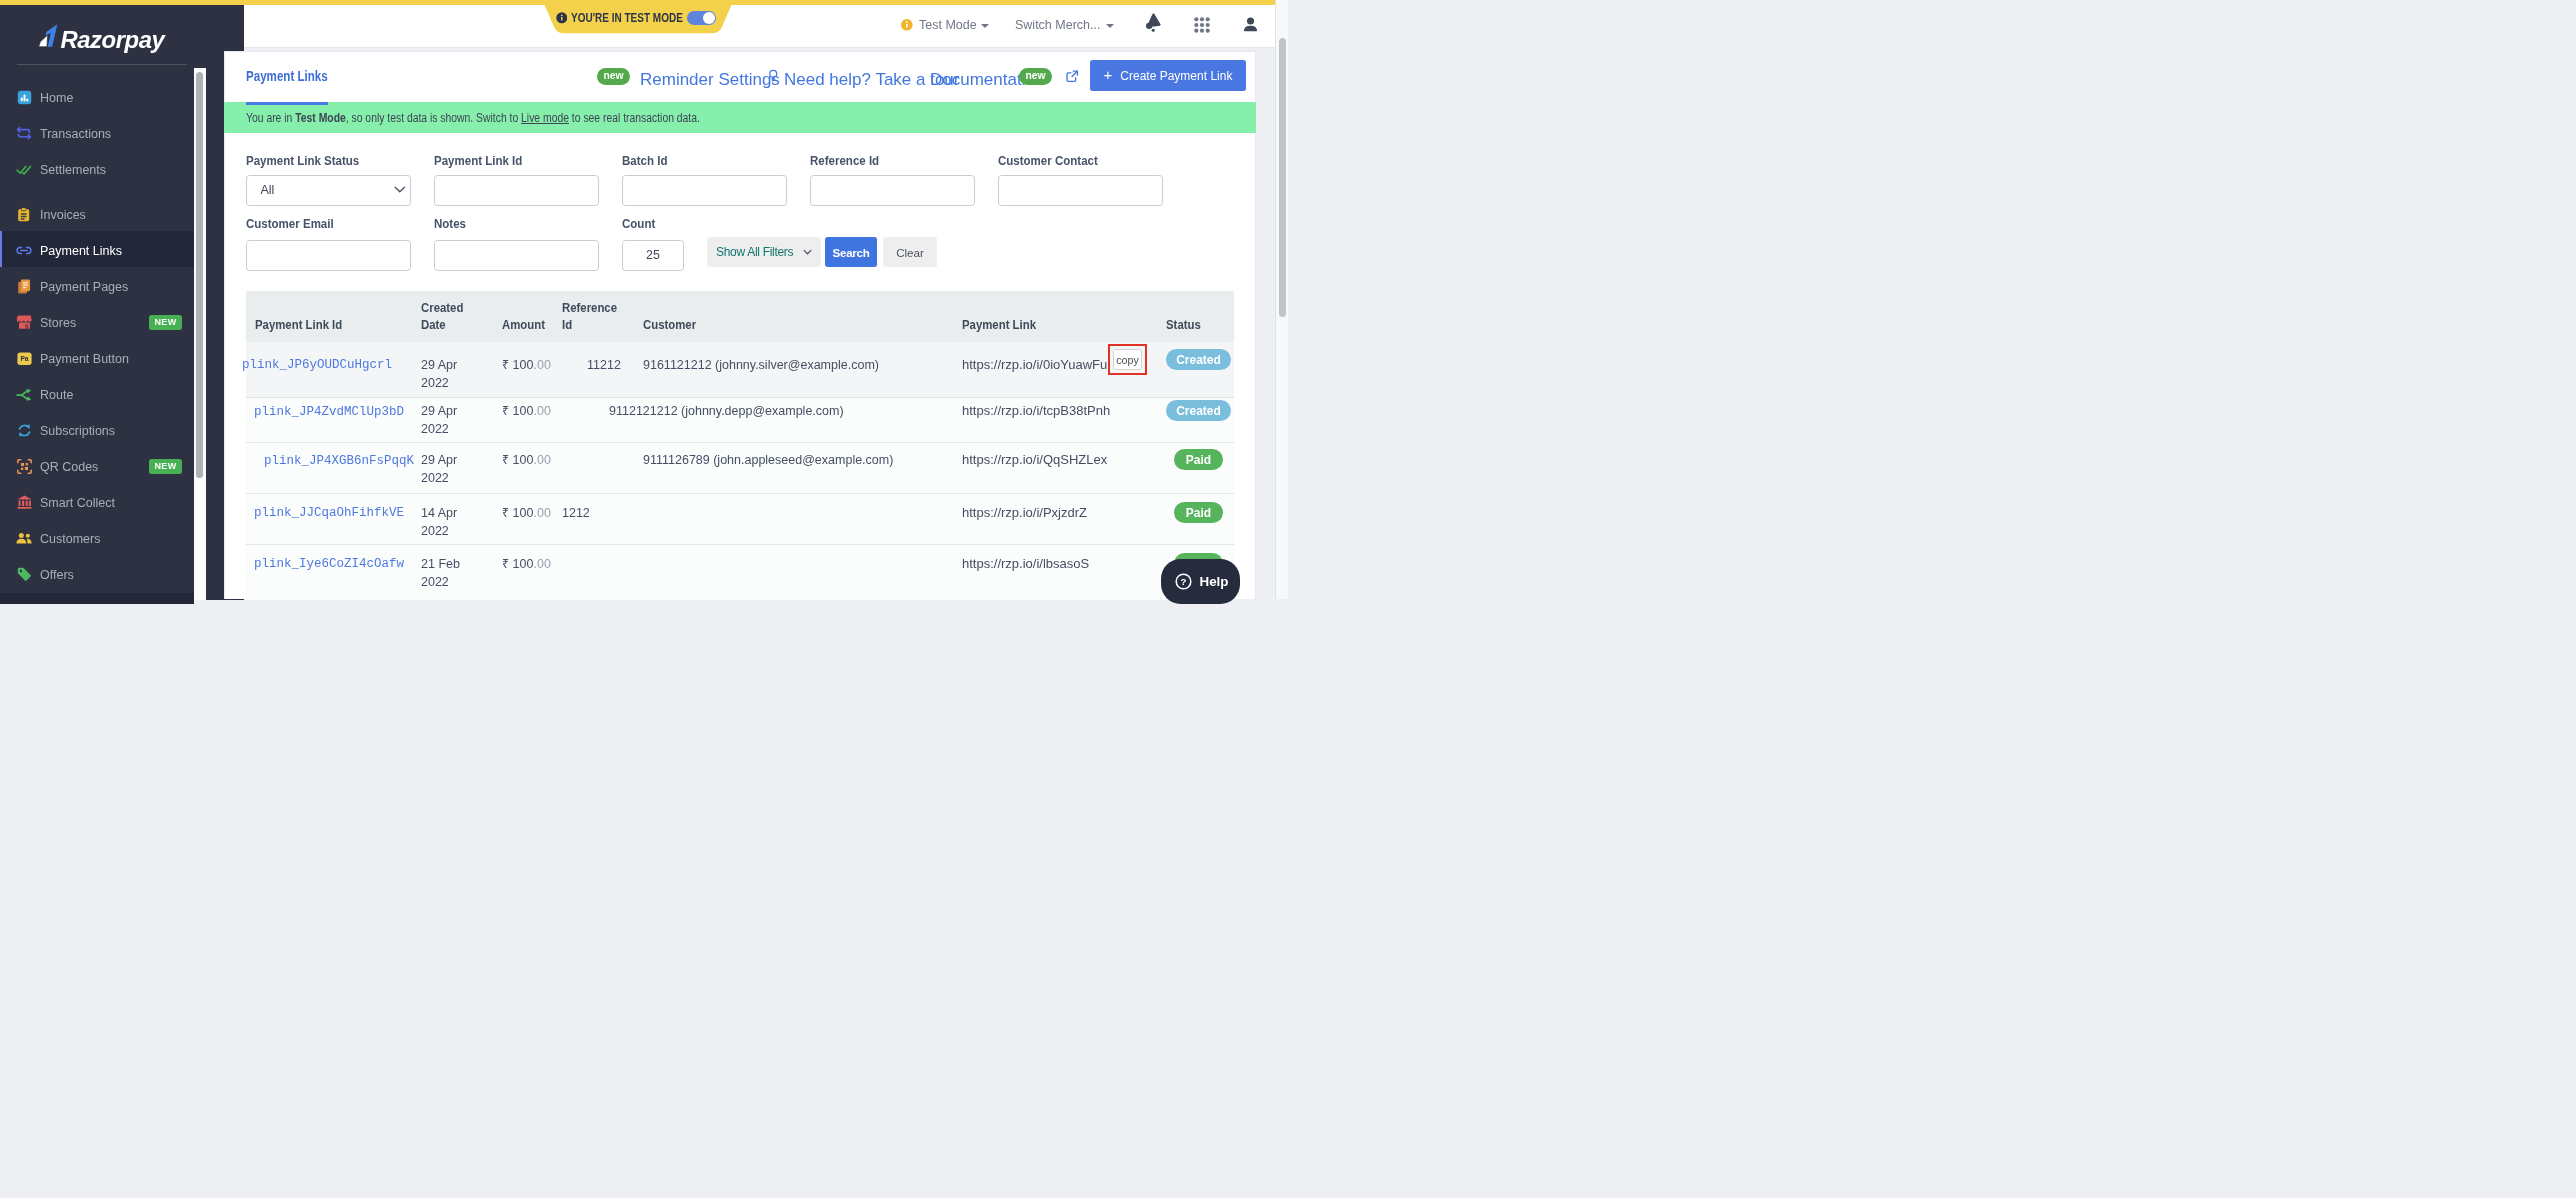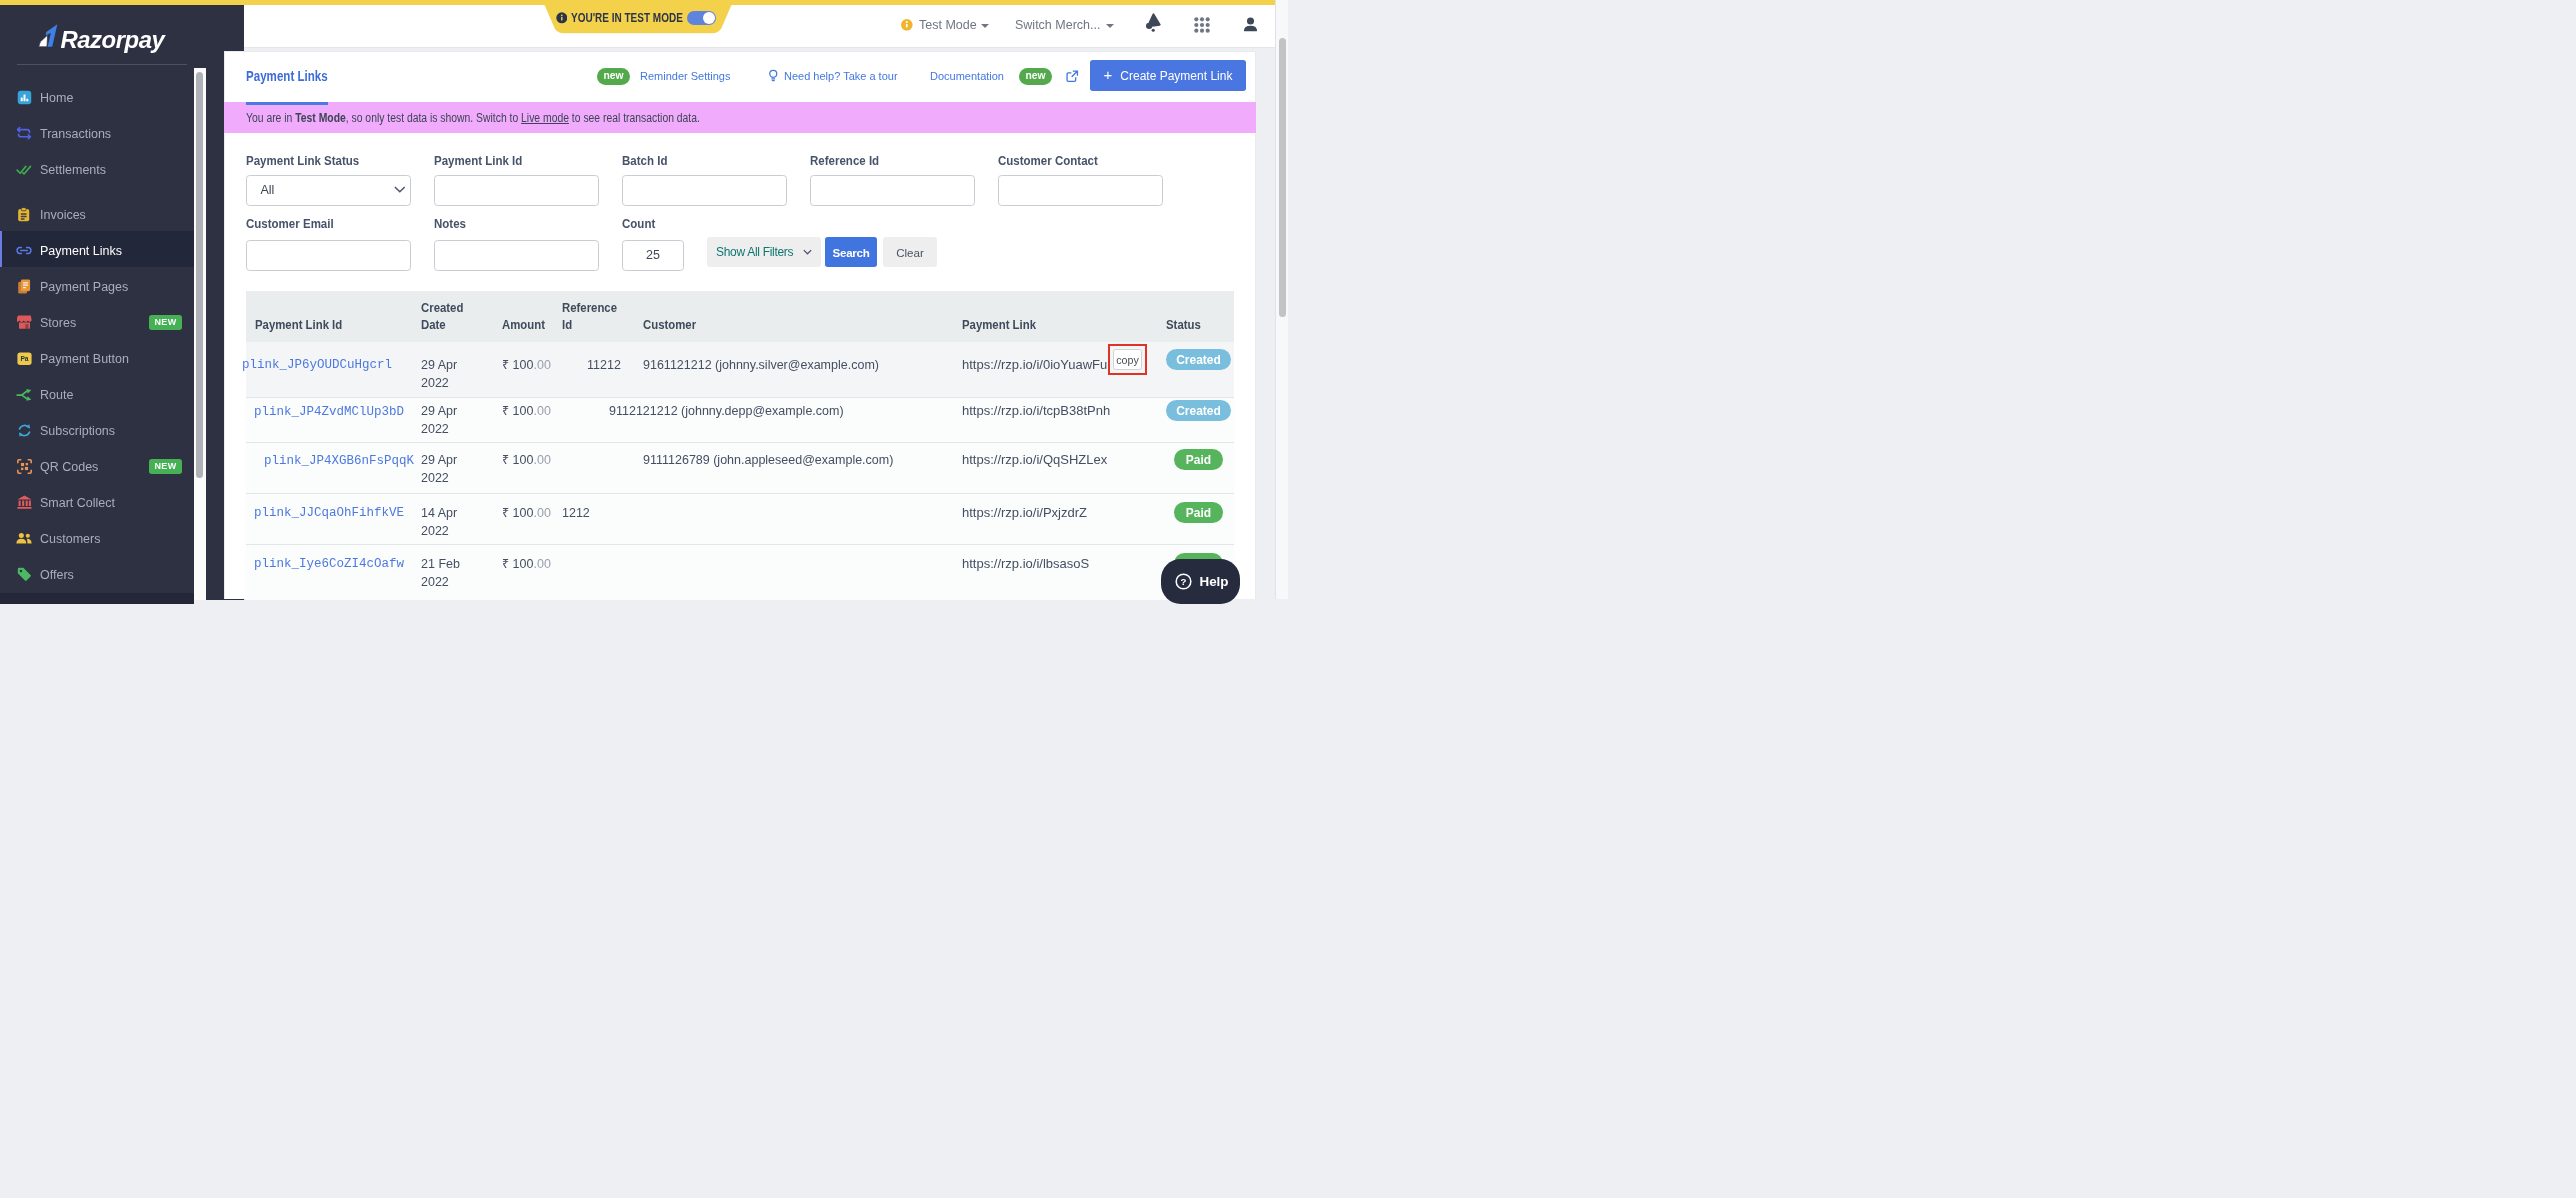--- a/index.html
+++ b/index.html
@@ -26,23 +26,23 @@
 #tabcontent { position:absolute; left:543px; top:3.6px; width:190px; height:29px; display:flex; align-items:center; padding-left:12.5px; gap:4px; }
 #tmtext { font-size:12.5px; font-weight:bold; color:#2c3449; white-space:nowrap; display:inline-block; transform:scaleX(0.8); transform-origin:0 50%; margin-right:-28px; }
 #toggle { width:29.5px; height:14.8px; border-radius:7.6px; background:#5f84dc; position:relative; flex:none;}
 #toggle::after { content:""; position:absolute; right:1.3px; top:1.3px; width:12px; height:12px; background:#fff; border-radius:50%; }
 .tbtext { position:absolute; font-size:12.5px; color:#6f7684; top:18.3px; white-space:nowrap; }
 .caret { position:absolute; top:24px; width:0; height:0; border-left:4px solid transparent; border-right:4px solid transparent; border-top:4.9px solid #6f7684; }
 
 #card { position:absolute; left:224px; top:51px; width:1032px; height:548px; background:#fff; border:0.9px solid #e8eaed; border-bottom:none; }
 #tabtitle { position:absolute; left:246px; top:68px; font-size:14.3px; font-weight:bold; color:#3d6bd8; transform:scaleX(0.81); transform-origin:0 50%; }
 #tabline { position:absolute; left:246px; top:102px; width:82px; height:3.1px; background:#4b79e2; z-index:3; }
-#notice { position:absolute; left:224px; top:102px; width:1032px; height:31px; background:#f0abfc; }
+#notice { position:absolute; left:224px; top:102px; width:1032px; height:31px; background:#86efac; }
 #noticetext { position:absolute; left:22px; top:9px; font-size:12.5px; color:#3d4454; white-space:nowrap; transform:scaleX(0.83); transform-origin:0 50%; }
-.hlink { position:absolute; top:70px; font-size:11px; color:#4377e0; white-space:nowrap; }
+.hlink { position:absolute; top:70px; font-size:17px; color:#4377e0; white-space:nowrap; }
 .pill-new { position:absolute; background:#53a94b; color:#fff; font-size:10.3px; font-weight:bold; border-radius:8.5px; text-align:center; }
 #createbtn { position:absolute; left:1090px; top:60px; width:156px; height:31px; background:#4a76e2; border-radius:2.7px; color:#fff; display:flex; align-items:center; justify-content:center; font-size:12px; }
 #createbtn .plus { font-size:15px; font-weight:400; margin-right:8px; margin-top:-1.8px;}
 
 .flabel { position:absolute; font-size:13.4px; font-weight:bold; color:#47536a; white-space:nowrap; transform:scaleX(0.86); transform-origin:0 50%; }
 .finput { position:absolute; width:165px; height:31px; background:#fff; border:0.9px solid #c9cdd3; border-radius:3.6px; }
 .fbtn { position:absolute; top:237px; height:30px; border-radius:2.7px; display:flex; align-items:center; justify-content:center; }
 
 #thead { position:absolute; left:246px; top:291px; width:988px; height:51px; background:#e9edee; }
 .th { position:absolute; bottom:8px; font-size:12.5px; font-weight:bold; color:#3f4b5b; line-height:17px; transform:scaleX(0.91); transform-origin:0 100%; }

